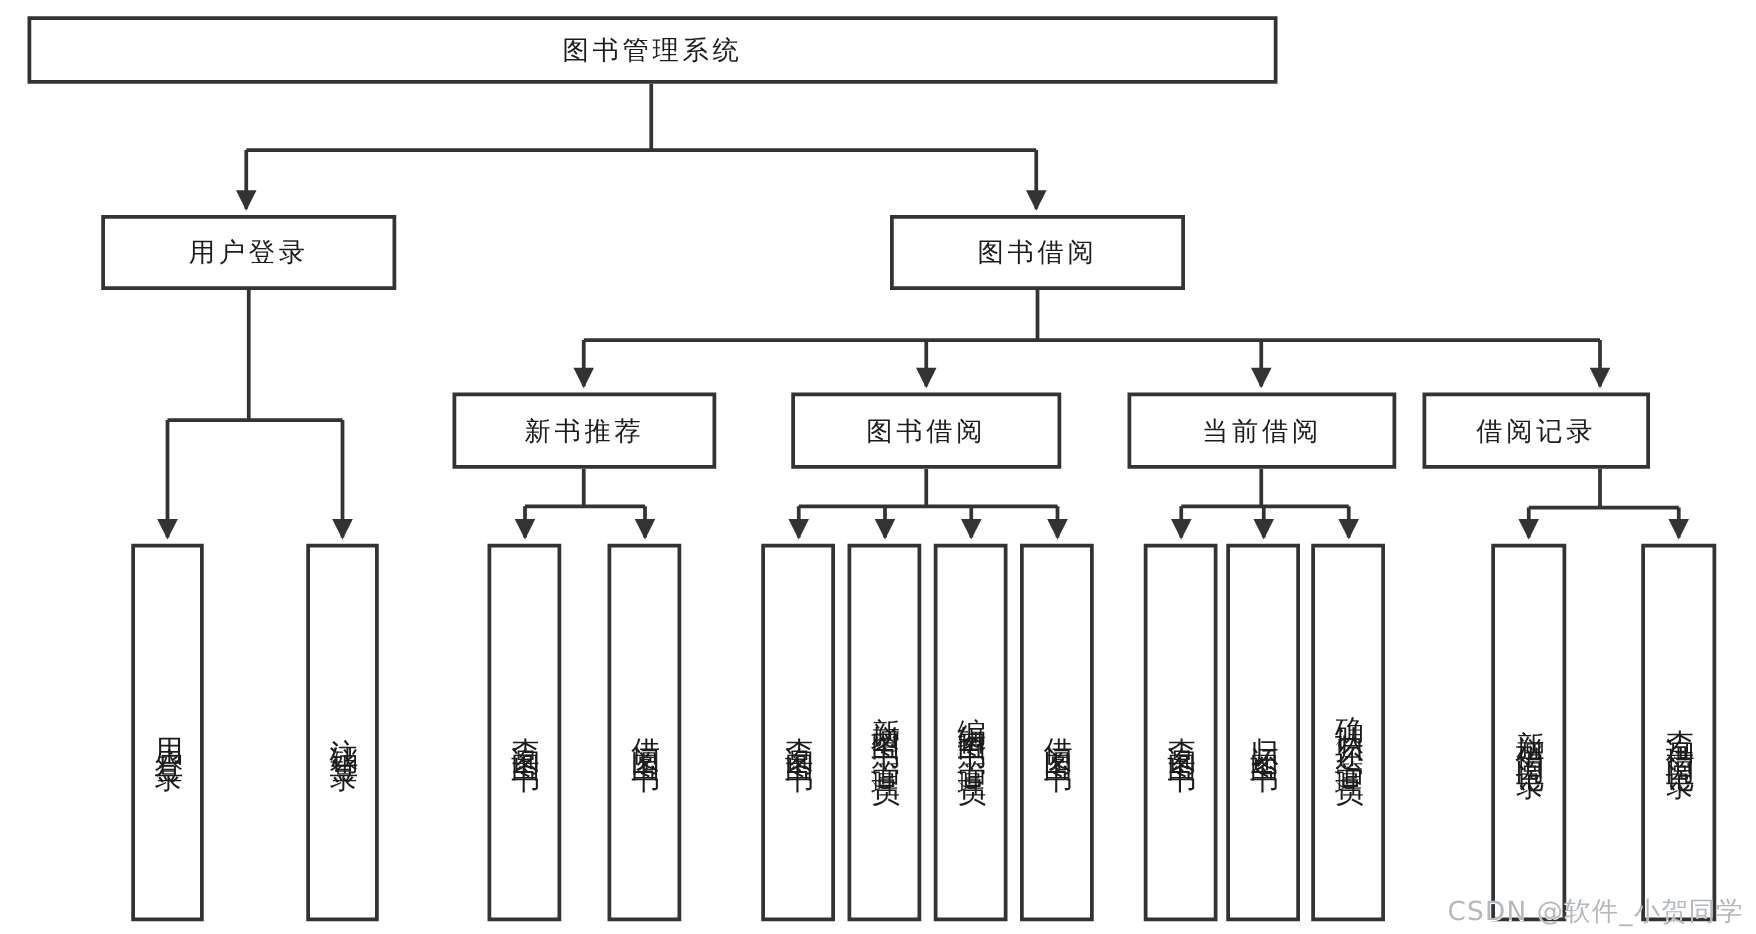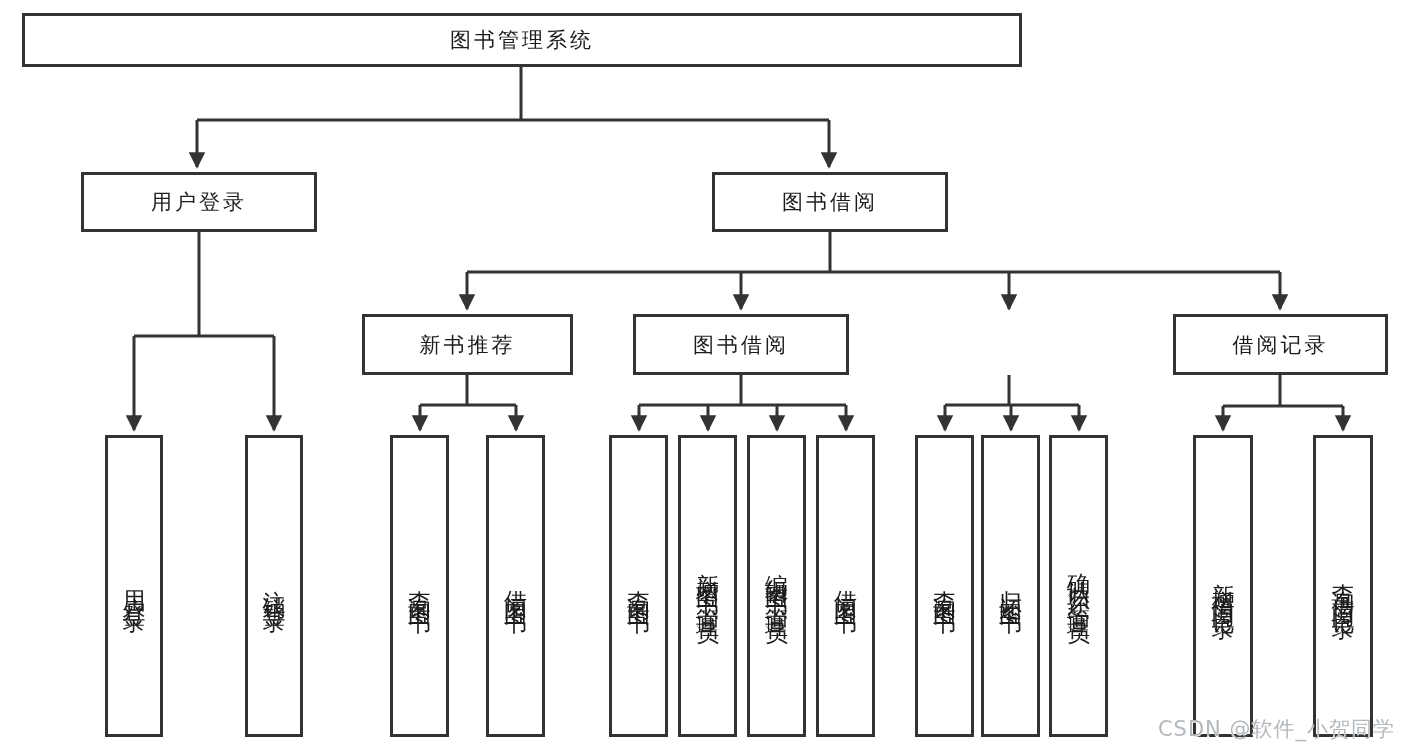--- a/index.html
+++ b/index.html
@@ -101,21 +101,24 @@
   <div class="box h" style="left:712px;top:172px;width:236px;height:60px">
     <span>图书借阅</span>
   </div>
 
   <div class="box h" style="left:362px;top:314px;width:211px;height:61px">
     <span>新书推荐</span>
   </div>
   <div class="box h" style="left:633px;top:314px;width:216px;height:61px">
     <span>图书借阅</span>
   </div>
-  <div class="box h" style="left:1173px;top:314px;width:215px;height:61px">
+  <div class="box h" style="left:902px;top:314px;width:215px;height:61px">
+    <span>当前借阅</span>
+  </div>
+  <div class="box h" style="left:1138px;top:314px;width:182px;height:61px">
     <span>借阅记录</span>
   </div>
 
   <div class="box v" style="left:105px;top:435px;width:58px;height:302px">
     <span>用户登录</span>
   </div>
   <div class="box v" style="left:245px;top:435px;width:58px;height:302px">
     <span>注销登录</span>
   </div>
 

